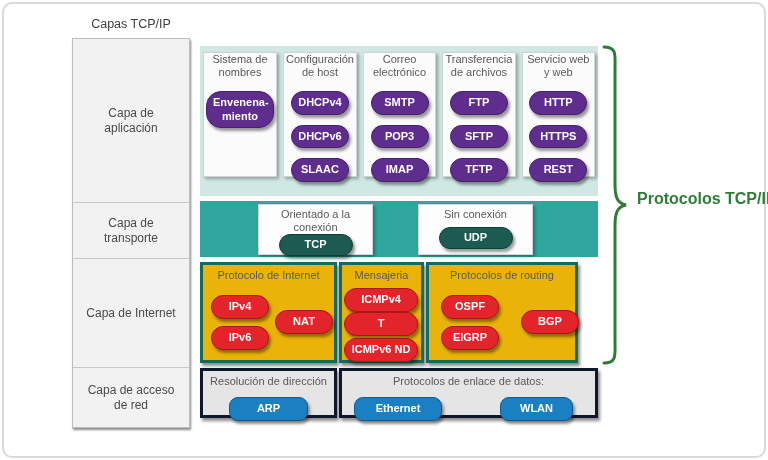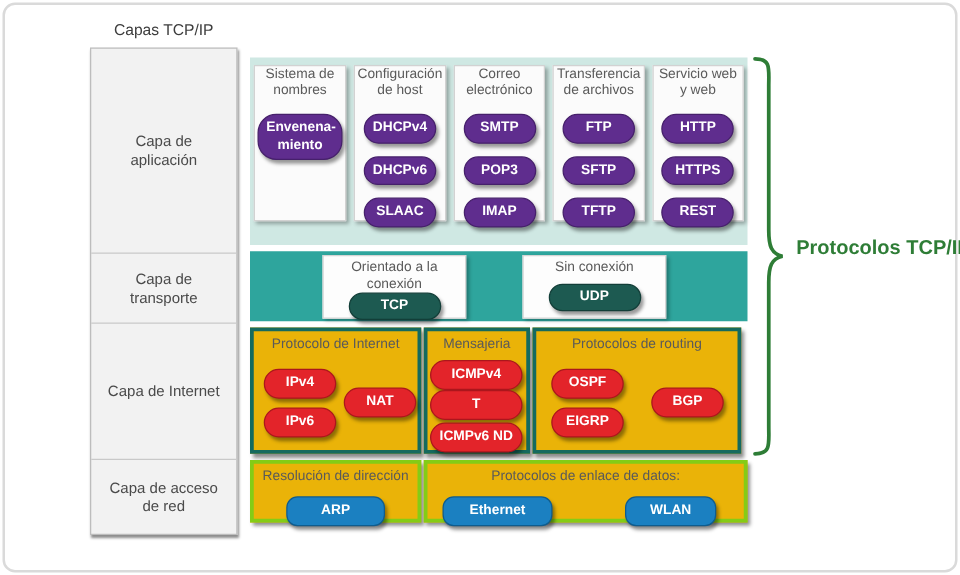--- a/index.html
+++ b/index.html
@@ -44,27 +44,27 @@
     border:1px solid #d5d5d5;box-shadow:2px 2px 3px rgba(0,0,0,0.3);
     display:flex;flex-direction:column;align-items:center;}
   .transport-card .group-header{margin-top:3px;}
   .transport-card .proto-btn{margin-top:auto;margin-bottom:5px;padding:3px 6px;}
   .tcard0{left:58px;} .tcard1{left:218px;}
 
   
   .internet-section{position:absolute;left:0;top:218px;width:398px;height:101px;}
   .net-box{position:absolute;top:0;height:101px;background:#eab308;border:3px solid #156a5e;
     box-shadow:2px 3px 3px rgba(0,0,0,0.45);}
-  .ibox0{left:0;width:137px;} .ibox1{left:139px;width:85px;} .ibox2{left:226px;width:167px;}
+  .ibox0{left:0;width:137px;} .ibox1{left:139px;width:85px;} .ibox2{left:226px;width:152px;}
   .net-box .group-header{margin-top:4px;text-align:center;}
   .abs-btn{position:absolute;}
 
   
   .access-section{position:absolute;left:0;top:324px;width:398px;height:62px;}
-  .acc-box{position:absolute;top:0;height:50px;background:#eab308;border:3px solid #84cc16;
+  .acc-box{position:absolute;top:0;height:50px;background:#e5e5e5;border:3px solid #0f172a;
     box-shadow:2px 3px 3px rgba(0,0,0,0.45);}
   .abox0{left:0;width:137px;} .abox1{left:139px;width:259px;}
   .acc-box .group-header{margin-top:4px;text-align:center;}
 
   
   .brace-svg{position:absolute;left:600px;top:44px;width:30px;height:322px;}
   .brace-label{position:absolute;left:637px;top:190px;font-size:16px;font-weight:bold;color:#2e7d36;white-space:nowrap;}
 </style>
 </head>
 <body>

